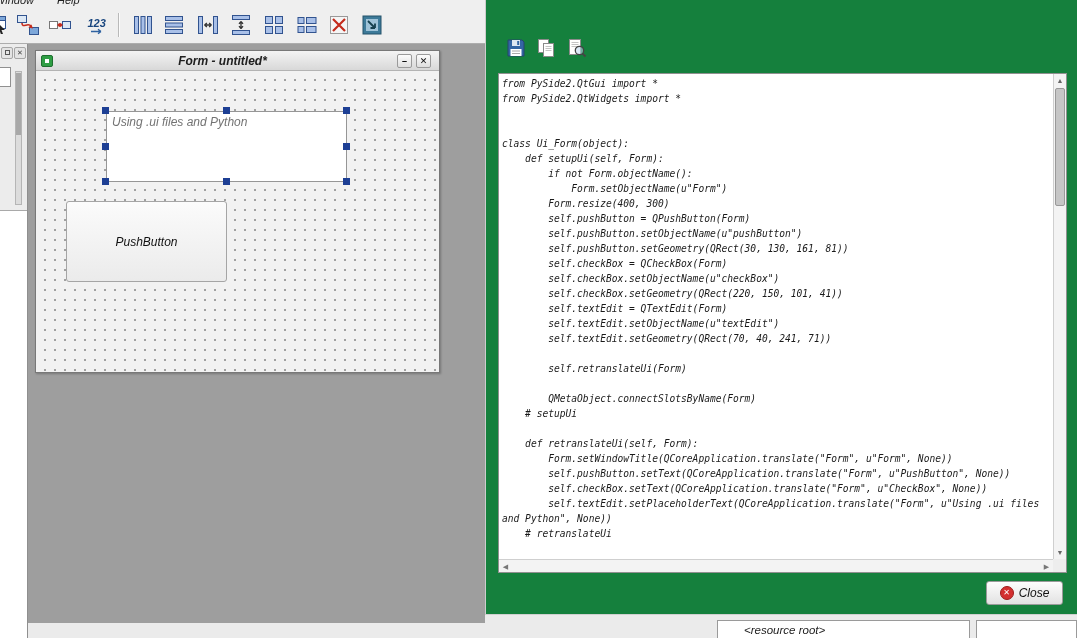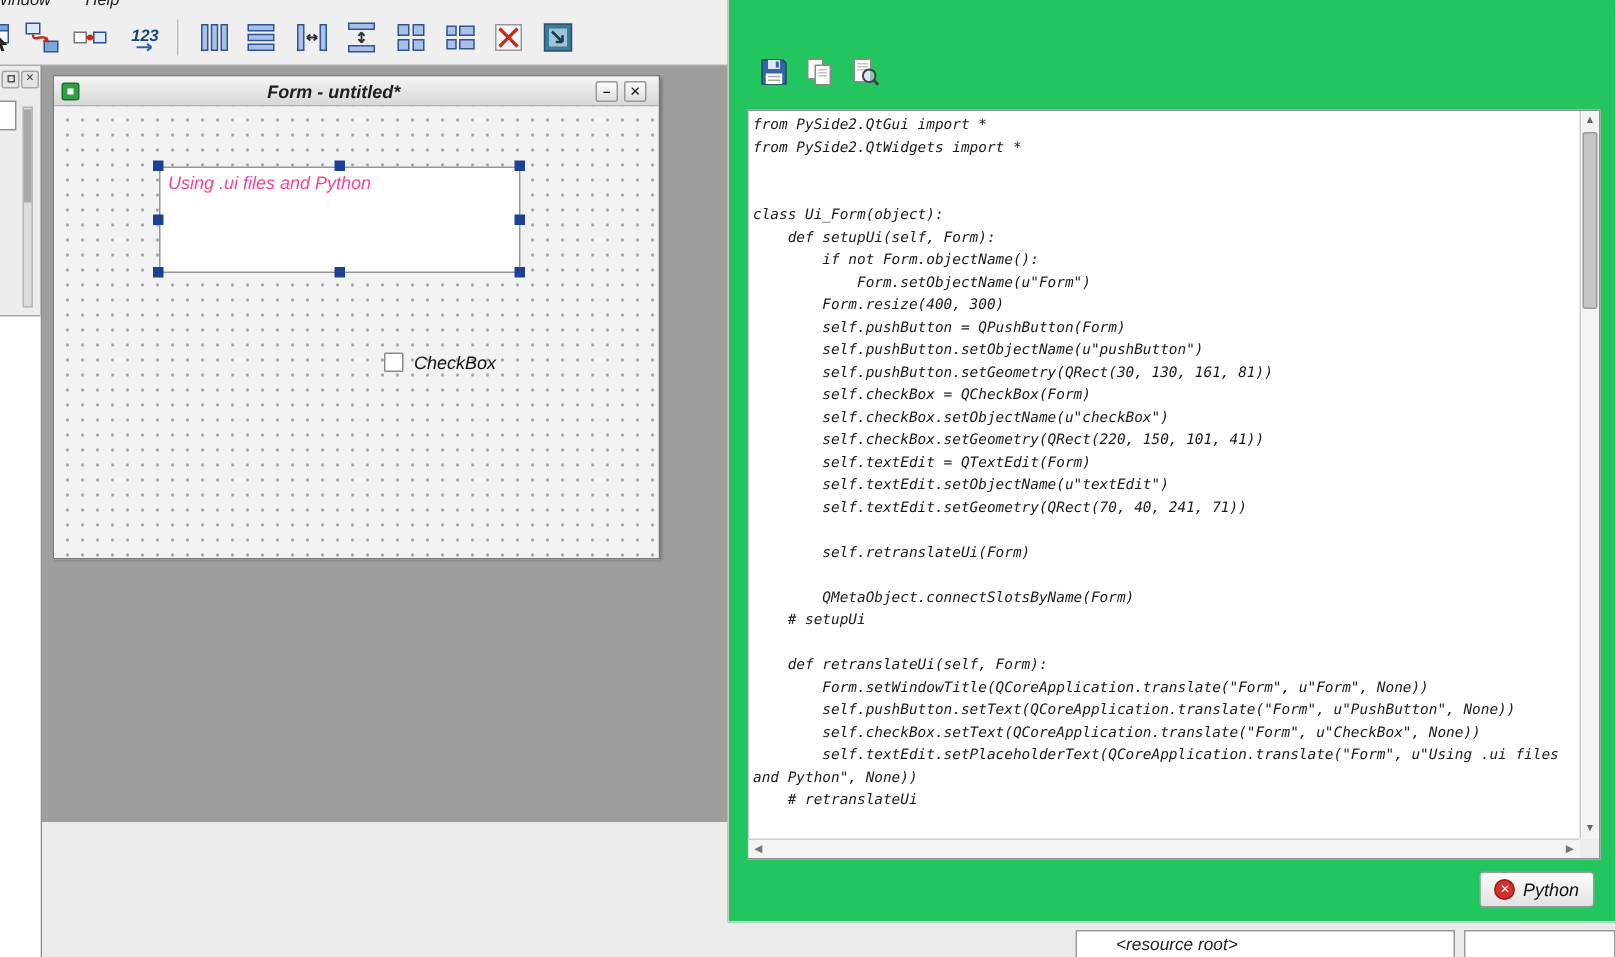--- a/index.html
+++ b/index.html
@@ -20,46 +20,46 @@
   
   .left-dock { position:absolute; left:0; top:44px; width:28px; height:594px; background:#ececec; border-right:1px solid #8f8f8f; }
   .dock-btn { position:absolute; width:12px; height:12px; background:#e4e4e4; border:1px solid #a6a6a6; border-radius:2px; font-size:7px; line-height:10px; text-align:center; color:#444; }
   .dock-sq { display:inline-block; width:5px; height:5px; border:1px solid #555; margin-top:2px; }
   .mini-input { position:absolute; left:-1px; top:23px; width:12px; height:20px; background:#fff; border:1px solid #909090; }
   .mini-scroll { position:absolute; left:15px; top:27px; width:7px; height:134px; background:#dcdcdc; border:1px solid #b5b5b5; }
   .mini-thumb { position:absolute; left:0; top:1px; width:5px; height:62px; background:#a8a8a8; }
   .dock-white { position:absolute; left:0; top:166px; width:27px; height:428px; background:#ffffff; border-top:1px solid #a9a9a9; }
 
   
-  .mdi { position:absolute; left:28px; top:44px; width:457px; height:504px; background:#9e9e9e; }
+  .mdi { position:absolute; left:28px; top:44px; width:457px; height:579px; background:#9e9e9e; }
 
   
   .form-window { position:absolute; left:7px; top:6px; width:405px; height:323px; background:#f1f1f1; border:1px solid #787878; box-shadow:1px 1px 2px rgba(0,0,0,0.25); }
   .fw-titlebar { position:absolute; left:0; top:0; right:0; height:20px; background:linear-gradient(#f4f4f4,#d8d8d8); border-bottom:1px solid #b3b3b3; }
   .fw-icon { position:absolute; left:5px; top:4px; width:12px; height:12px; background:#2f9e44; border:1px solid #1e6f2f; border-radius:2px; }
   .fw-icon::after { content:""; position:absolute; left:3px; top:3px; width:4px; height:4px; background:#fff; }
   .fw-title { position:absolute; left:20px; right:50px; top:0; height:20px; line-height:20px; text-align:center; font-weight:bold; font-size:12px; color:#202020; }
   .fw-btn { position:absolute; top:3px; width:15px; height:14px; background:linear-gradient(#fcfcfc,#dedede); border:1px solid #9a9a9a; border-radius:2px; font-size:9px; font-weight:bold; line-height:12px; text-align:center; color:#111; }
   .fw-min { right:27px; }
   .fw-close { right:8px; }
   .fw-body { position:absolute; left:0; top:20px; right:0; bottom:0;
     background-color:#f2f2f2;
     background-image:radial-gradient(circle,#a0a0a0 0.9px,rgba(0,0,0,0) 1px);
     background-size:10px 10px; background-position:4px 4px; }
 
   .w-textedit { position:absolute; left:70px; top:40px; width:241px; height:71px; background:#fff; border:1px solid #969696; padding:3px 5px; }
-  .placeholder { color:#ec4899; font-size:12px; }
+  .placeholder { color:#737373; font-size:12px; }
   .handle { position:absolute; width:7px; height:7px; background:#1d3f94; }
   .w-pushbutton { position:absolute; left:30px; top:130px; width:161px; height:81px; background:linear-gradient(#fbfbfb,#ebebeb); border:1px solid #a5a5a5; border-radius:3px; display:flex; align-items:center; justify-content:center; font-size:12px; color:#111; }
   .w-checkbox { position:absolute; left:220px; top:150px; width:101px; height:41px; display:flex; align-items:center; }
   .cb-box { width:13px; height:13px; background:#fff; border:1px solid #8a8a8a; border-radius:1px; flex:0 0 auto; }
   .cb-label { margin-left:7px; font-size:12px; color:#111; }
 
   
-  .code-dialog { position:absolute; left:485px; top:0; width:592px; height:615px; background:#22c55e; border-left:1px solid #cdcdcd; border-bottom:1px solid #d0d0d0; }
+  .code-dialog { position:absolute; left:485px; top:0; width:592px; height:615px; background:#15803d; border-left:1px solid #cdcdcd; border-bottom:1px solid #d0d0d0; }
   .cd-btn { position:absolute; top:35px; width:26px; height:26px; display:flex; align-items:center; justify-content:center; border-radius:2px; }
   .cd-btn svg { width:22px; height:22px; }
   .code-area { position:absolute; left:12px; top:73px; width:569px; height:500px; background:#fff; border:1px solid #909090; }
   .code-text { position:absolute; left:0; top:0; right:13px; bottom:13px; overflow:hidden; padding:2px 0 0 3px;
     font-family:"DejaVu Sans Mono","Liberation Mono",monospace; font-size:9.6px; line-height:15px; color:#1a1a1a; white-space:pre; }
   .vscroll { position:absolute; right:0; top:0; bottom:13px; width:13px; background:#f3f3f3; border-left:1px solid #cfcfcf; }
   .hscroll { position:absolute; left:0; right:13px; bottom:0; height:13px; background:#f3f3f3; border-top:1px solid #cfcfcf; }
   .sb-a { position:absolute; width:100%; height:13px; font-size:7px; line-height:13px; text-align:center; color:#666; }
   .sb-a.up { top:0; } .sb-a.dn { bottom:0; }
   .sb-thumb { position:absolute; left:1px; right:1px; top:14px; height:118px; background:#c6c6c6; border:1px solid #999; border-radius:2px; }
@@ -197,24 +197,21 @@
           <span class="placeholder">Using .ui files and Python</span>
         </div>
         <span class="handle" style="left:66px; top:36px;"></span>
         <span class="handle" style="left:187px; top:36px;"></span>
         <span class="handle" style="left:307px; top:36px;"></span>
         <span class="handle" style="left:66px; top:72px;"></span>
         <span class="handle" style="left:307px; top:72px;"></span>
         <span class="handle" style="left:66px; top:107px;"></span>
         <span class="handle" style="left:187px; top:107px;"></span>
         <span class="handle" style="left:307px; top:107px;"></span>
-        <div class="w-checkbox">
-          <span class="cb-box"></span>
-          <span class="cb-label">CheckBox</span>
-        </div>
+        <div class="w-pushbutton">PushButton</div>
       </div>
     </div>
   </div>
 
   <div class="code-dialog">
     <div class="cd-btn" style="left:17px;">
       <svg viewBox="0 0 22 22">
         <path d="M3 3 h14 l2 2 v14 h-16 z" fill="#3465a4" stroke="#24456e"></path>
         <rect x="7" y="3" width="8" height="6" fill="#dfe7f2"></rect>
         <rect x="12.2" y="4" width="2" height="4" fill="#3465a4"></rect>
@@ -282,21 +279,21 @@
       </div>
       <div class="hscroll">
         <div class="h-a" style="left:0;">◀</div>
         <div class="h-a" style="right:0;">▶</div>
       </div>
       <div class="sb-corner"></div>
     </div>
 
     <div class="close-button">
       <span class="close-ico">✕</span>
-      <span>Python</span>
+      <span>Close</span>
     </div>
   </div>
 
   <div class="res-box" style="left:717px; width:253px;">
     <span class="res-label">&lt;resource root&gt;</span>
   </div>
   <div class="res-box" style="left:976px; width:101px;"></div>
 
 </div>
 

